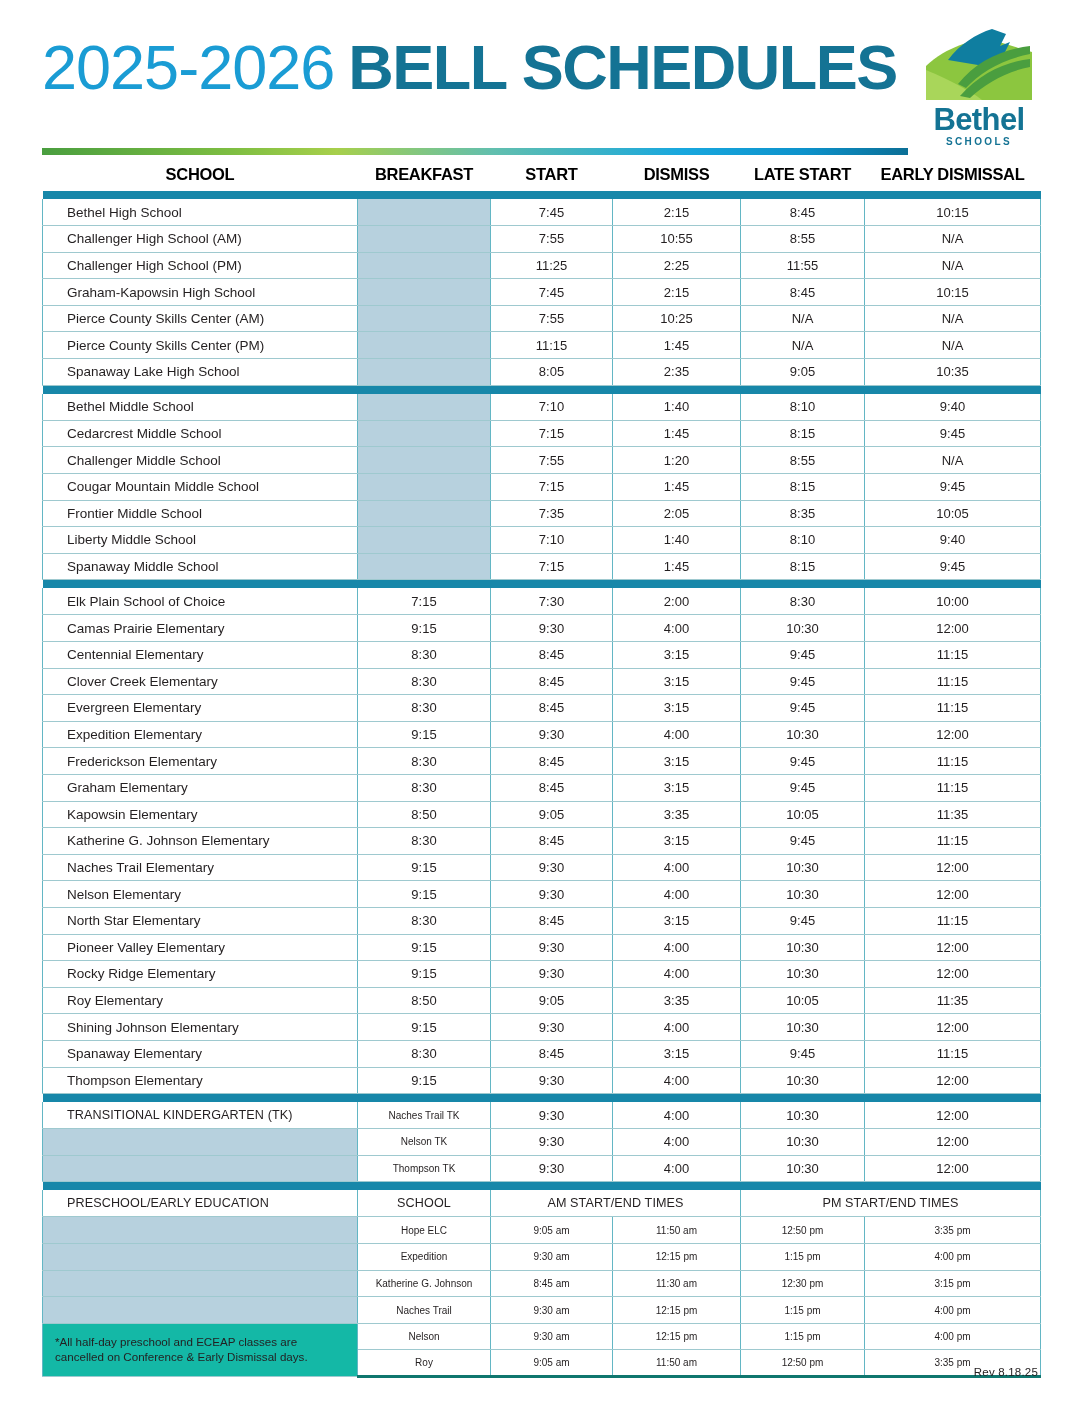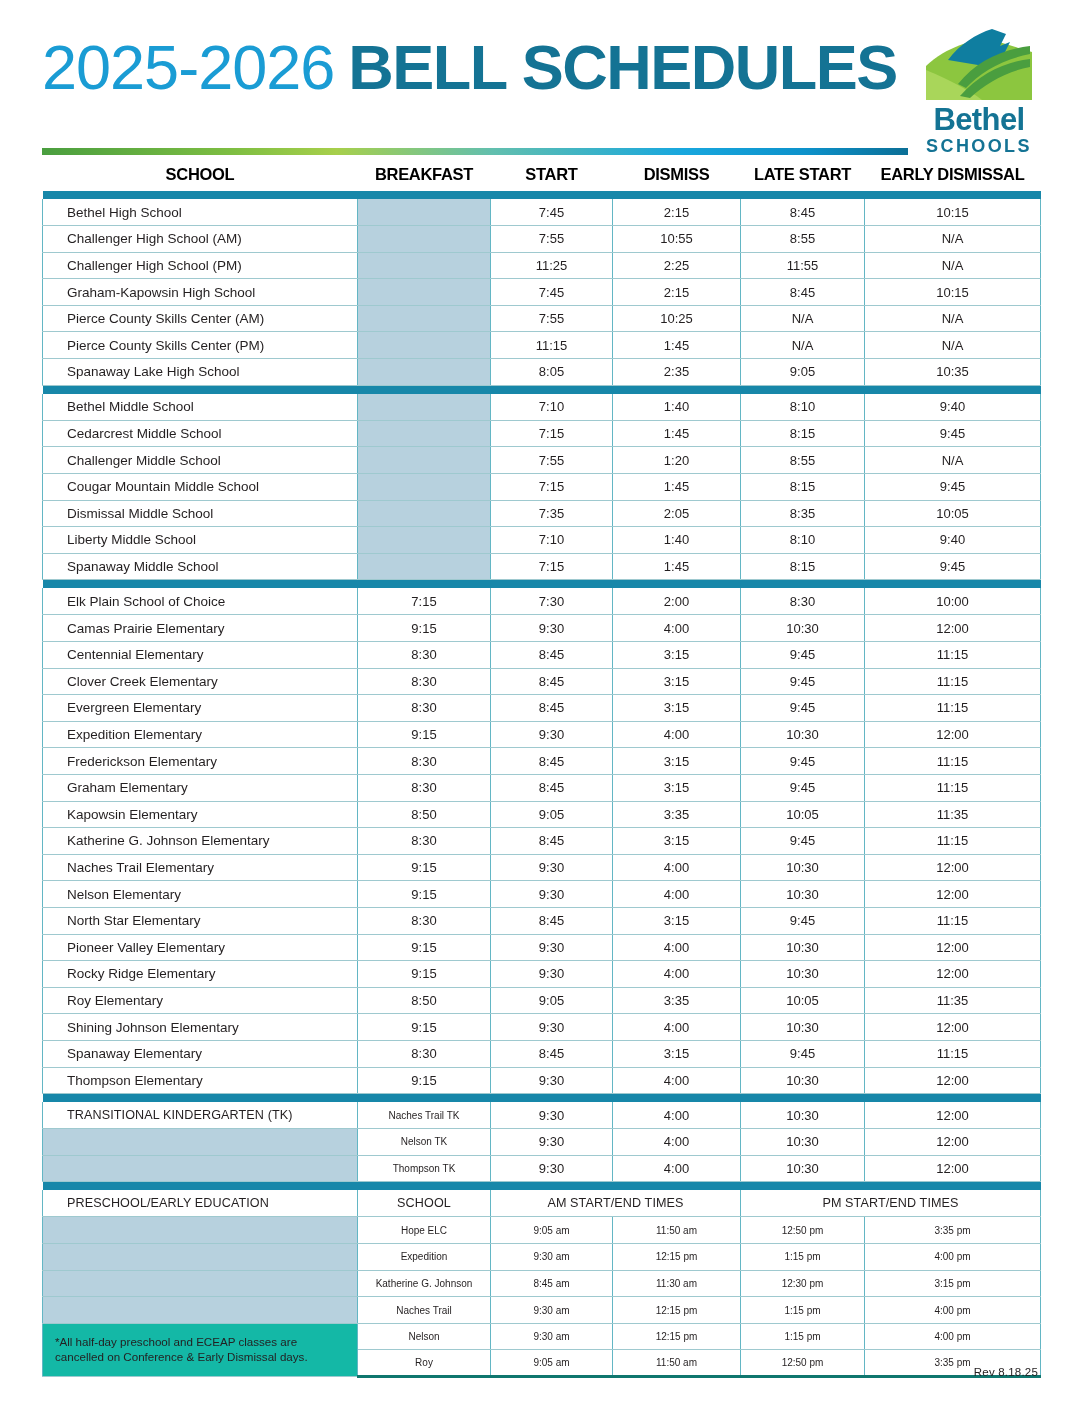--- a/index.html
+++ b/index.html
@@ -66,21 +66,21 @@
     color: #147394;
     letter-spacing: -0.6px;
     line-height: 1;
   }
   .logo-sub {
     position: absolute;
     left: 0;
     top: 110px;
     width: 130px;
     text-align: center;
-    font-size: 18px;
+    font-size: 10px;
     font-weight: 700;
     color: #147394;
     letter-spacing: 2.4px;
   }
 
   
   .grad-rule {
     position: absolute;
     left: 42px;
     top: 148px;
@@ -319,21 +319,21 @@
         </tr>
         <tr>
           <td class="cell name">Cougar Mountain Middle School</td>
           <td class="cell shaded"></td>
           <td class="cell">7:15</td>
           <td class="cell">1:45</td>
           <td class="cell">8:15</td>
           <td class="cell">9:45</td>
         </tr>
         <tr>
-          <td class="cell name">Dismissal Middle School</td>
+          <td class="cell name">Frontier Middle School</td>
           <td class="cell shaded"></td>
           <td class="cell">7:35</td>
           <td class="cell">2:05</td>
           <td class="cell">8:35</td>
           <td class="cell">10:05</td>
         </tr>
         <tr>
           <td class="cell name">Liberty Middle School</td>
           <td class="cell shaded"></td>
           <td class="cell">7:10</td>

